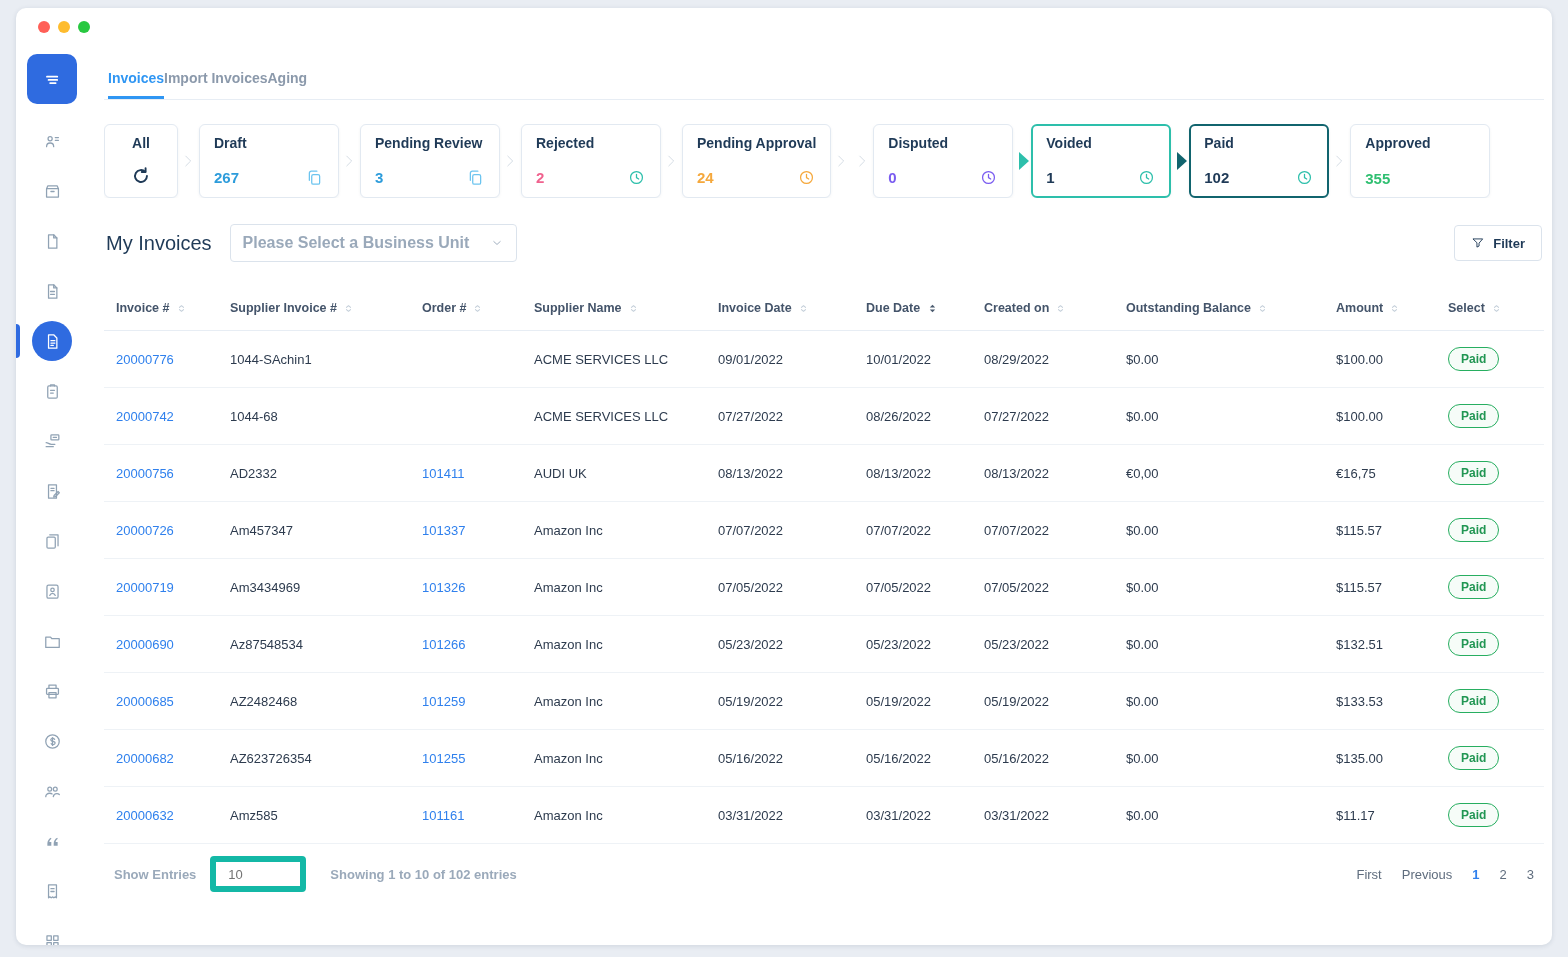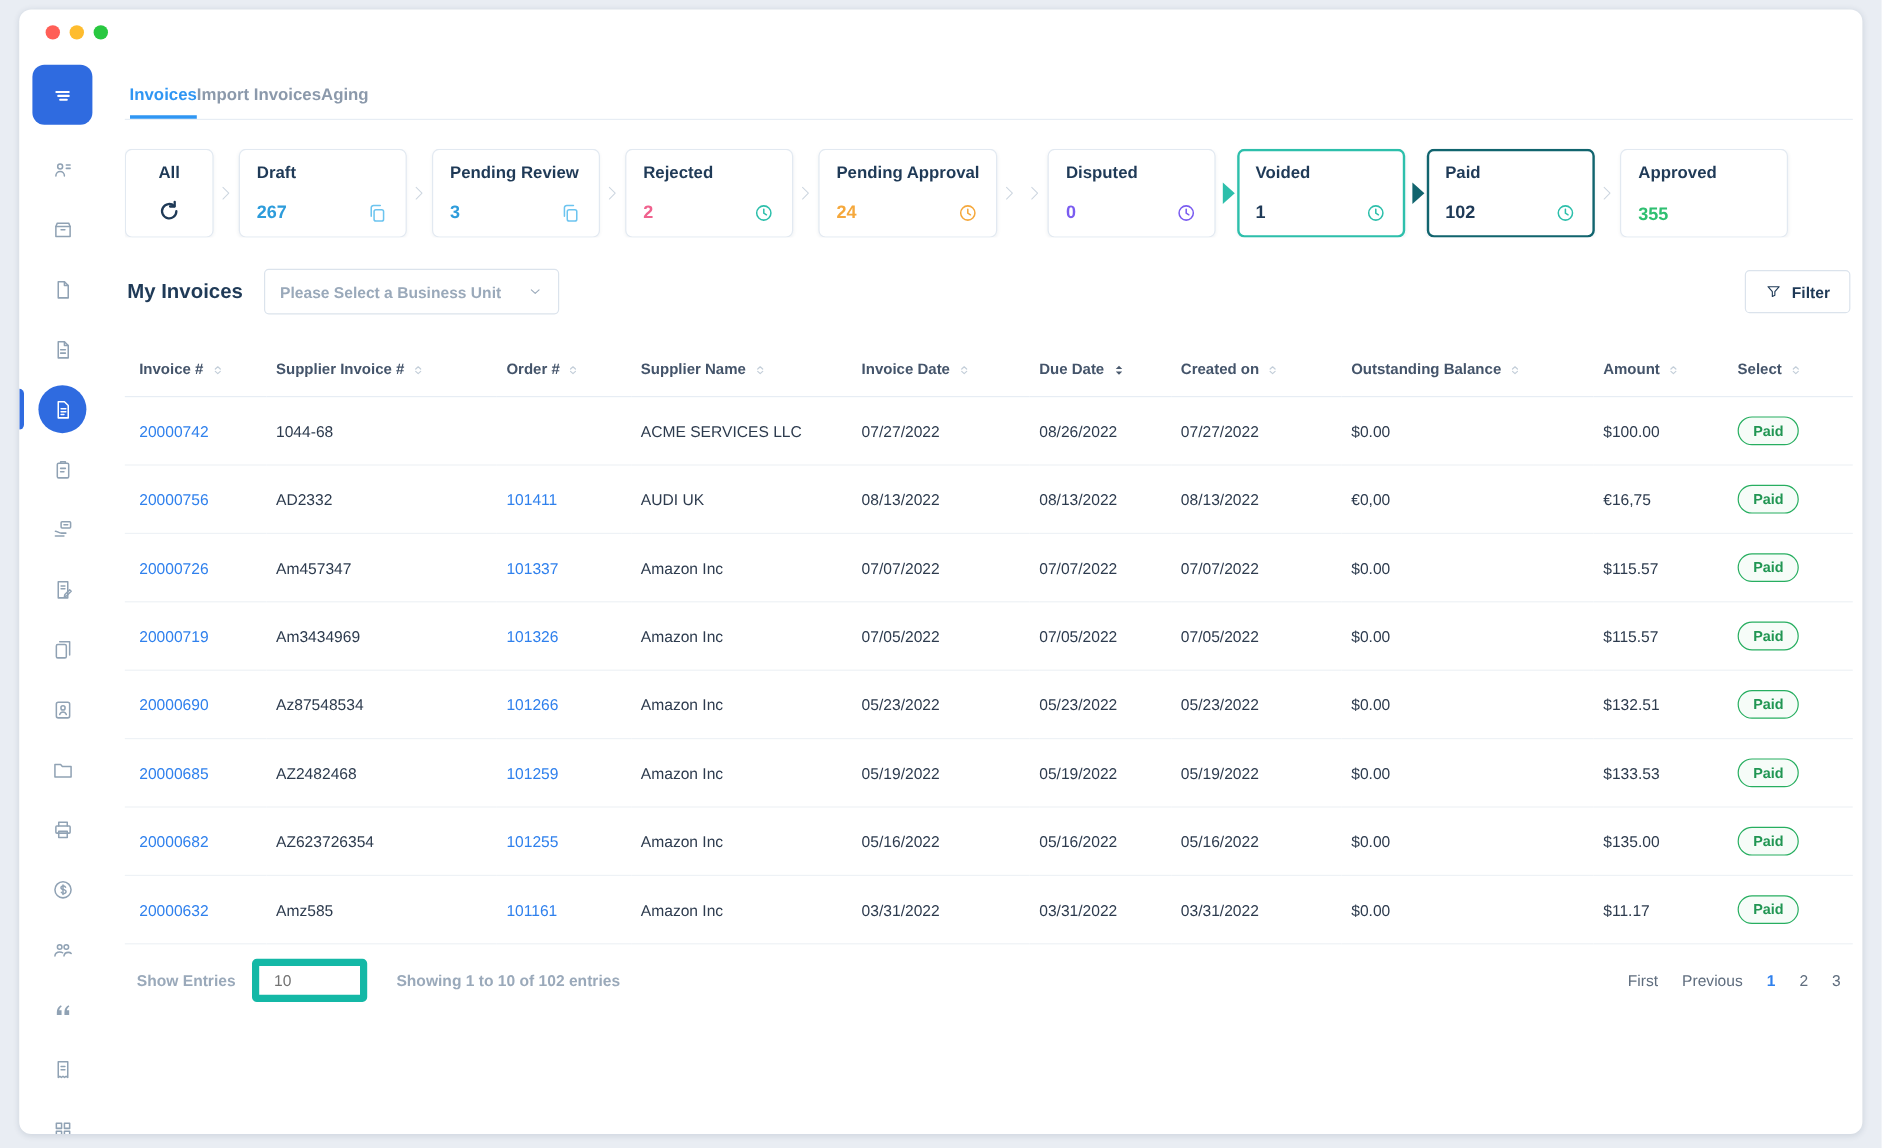--- a/index.html
+++ b/index.html
@@ -46,23 +46,23 @@
   .card-count{font-size:15px;font-weight:700}
   .card-ic{display:inline-flex}
   .card-ic .ic{width:19px;height:19px}
   .card-ic.big .ic{width:22px;height:22px;stroke-width:2.1}
   .sep{align-self:center;margin:0 4px;color:#cdd6e0;display:flex}
   .sep .ic{width:13px;height:26px}
   .sep-filled{align-self:center;width:0;height:0;border-top:9px solid transparent;
               border-bottom:9px solid transparent;border-left:10px solid #2dbfab;margin:0 2px 0 6px}
 
   .toolbar{display:flex;align-items:center;margin-top:26px;gap:18px;flex:0 0 auto}
-  .page-title{font-size:17px;font-weight:700;color:var(--navy);margin:0 0 0 2px}
+  .page-title{font-size:20px;font-weight:400;color:var(--navy);margin:0 0 0 2px}
   .select{height:38px;border:1px solid #dbe3ec;border-radius:4px;background:#fff;display:flex;
-          align-items:center;gap:21px;padding:0 12px;color:var(--muted);font-size:13px;
+          align-items:center;gap:21px;padding:0 12px;color:var(--muted);font-size:16px;
           font-weight:700;cursor:pointer}
   .select .ic{width:14px;height:14px}
   .filter-btn{margin-left:auto;margin-right:2px;height:36px;border:1px solid #dbe3ec;border-radius:4px;
           background:#fff;display:flex;align-items:center;gap:8px;padding:0 16px;color:var(--navy);
           font-size:13px;font-weight:700;font-family:inherit;cursor:pointer}
   .filter-btn .ic{width:14px;height:14px}
 
   table{width:100%;border-collapse:collapse;margin-top:22px;table-layout:fixed}
   th{padding:17px 8px 15px;font-size:12.5px;font-weight:700;color:#44546a;text-align:left;
      border-bottom:1px solid var(--line);white-space:nowrap;overflow:hidden;cursor:pointer}
@@ -496,20 +496,32 @@
               <th><span>Select</span><span class="sort">
                   <svg class="ic" viewBox="0 0 24 24" fill="none" stroke="currentColor" stroke-width="1.6" stroke-linecap="round" stroke-linejoin="round">
                     <path d="M7.5 9.8 12 5.8l4.5 4"></path>
                     <path d="M7.5 14.2 12 18.2l4.5-4"></path>
                   </svg>
                 </span></th>
             </tr>
           </thead>
         <tbody id="table-body">
             <tr>
+              <td><a class="cell-link">20000776</a></td>
+              <td>1044-SAchin1</td>
+              <td></td>
+              <td>ACME SERVICES LLC</td>
+              <td>09/01/2022</td>
+              <td>10/01/2022</td>
+              <td>08/29/2022</td>
+              <td>$0.00</td>
+              <td>$100.00</td>
+              <td><span class="pill">Paid</span></td>
+            </tr>
+            <tr>
               <td><a class="cell-link">20000742</a></td>
               <td>1044-68</td>
               <td></td>
               <td>ACME SERVICES LLC</td>
               <td>07/27/2022</td>
               <td>08/26/2022</td>
               <td>07/27/2022</td>
               <td>$0.00</td>
               <td>$100.00</td>
               <td><span class="pill">Paid</span></td>

